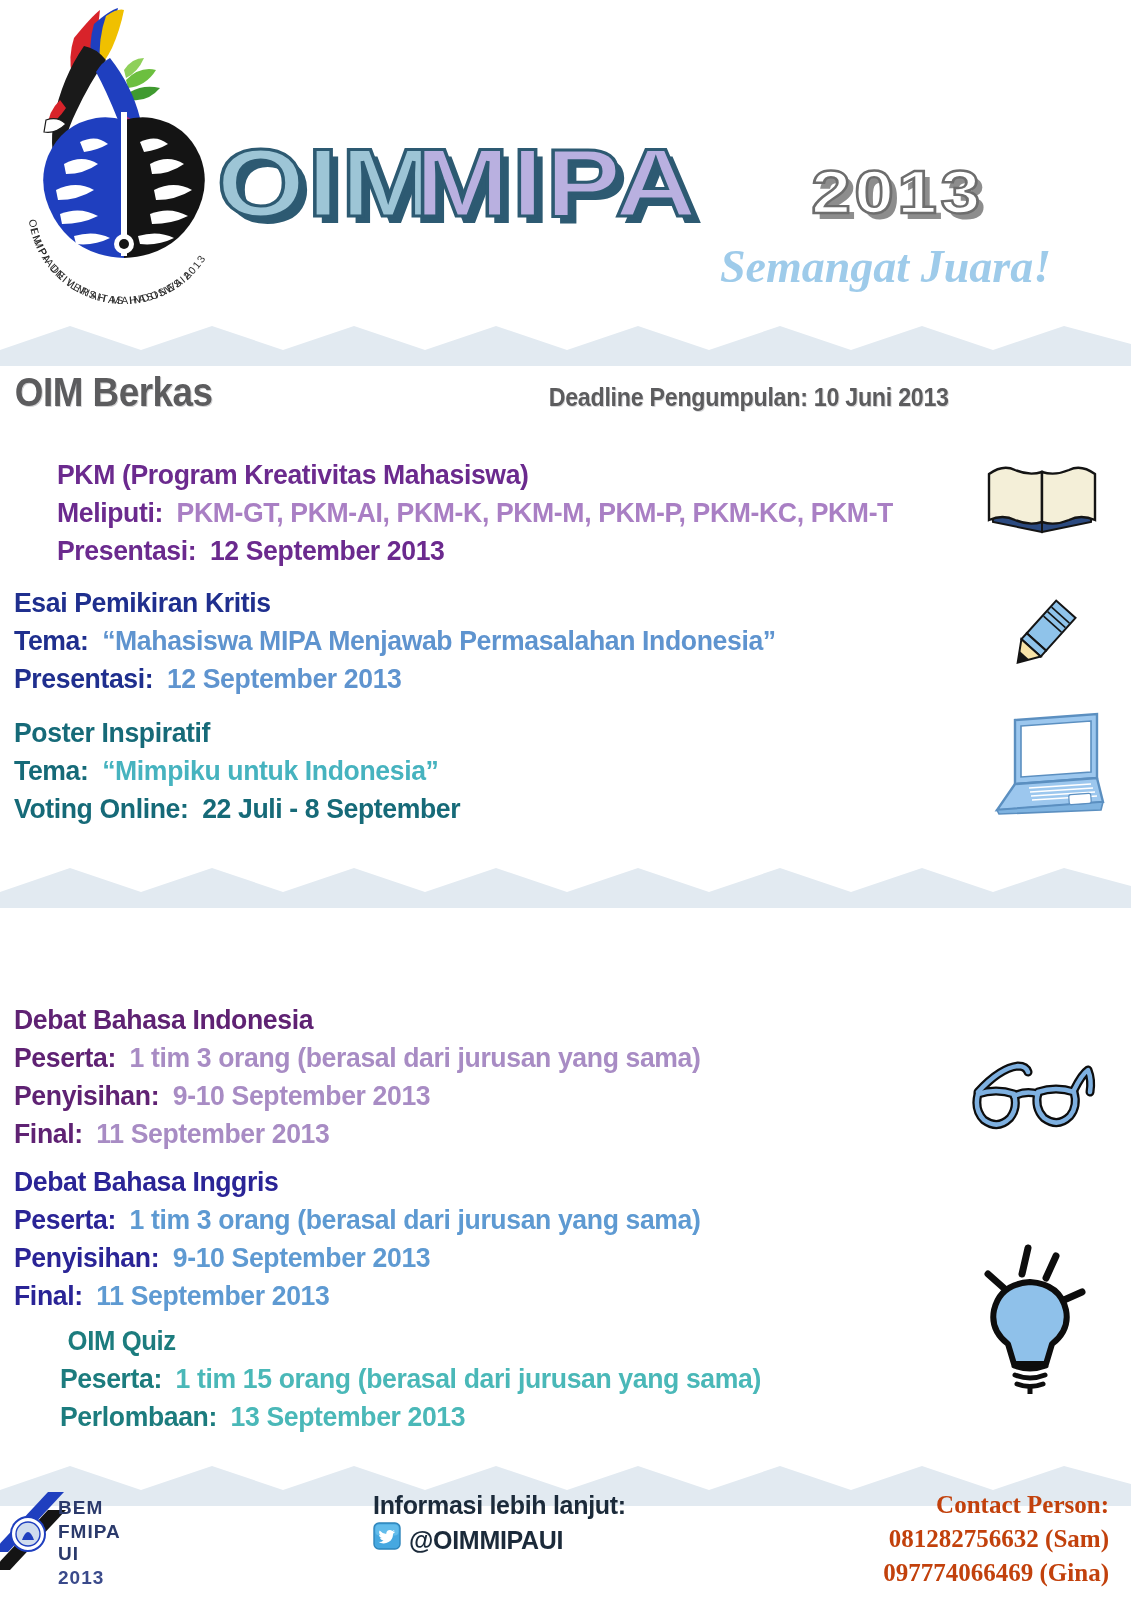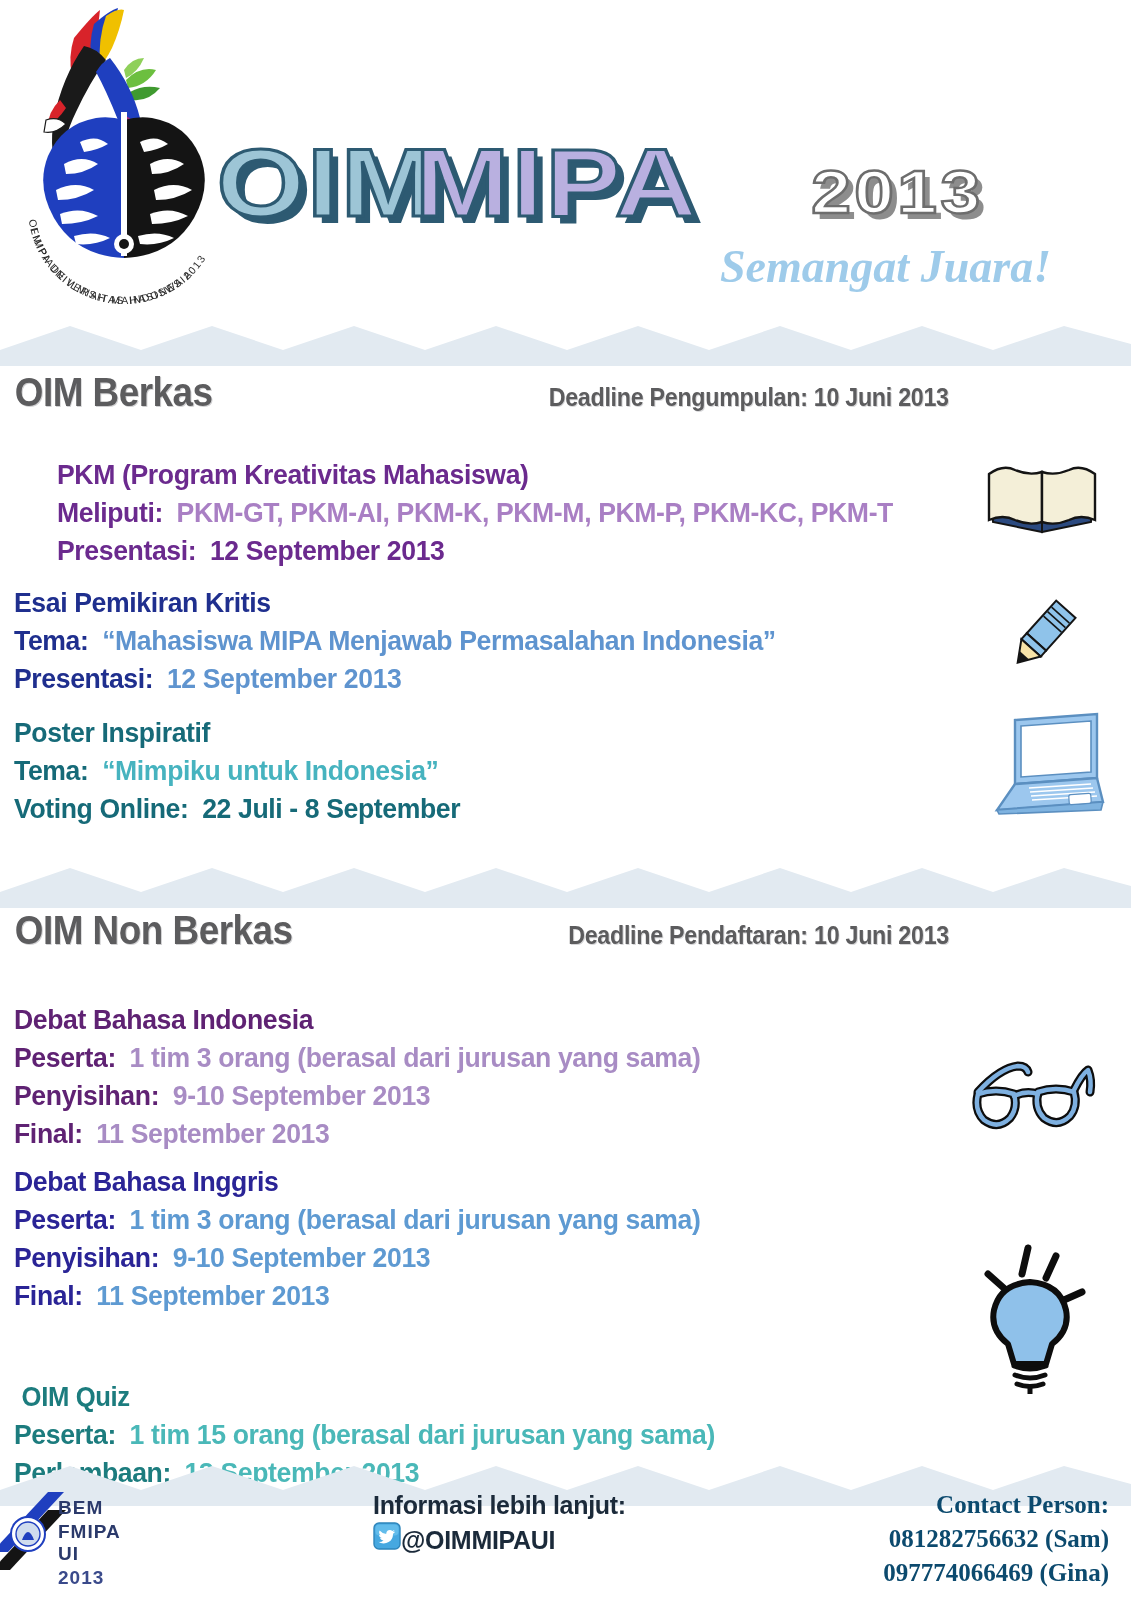--- a/index.html
+++ b/index.html
@@ -65,26 +65,26 @@
 
   
   .footer{position:absolute;left:0;top:1478px;width:1131px;height:122px;}
   .bem-logo{position:absolute;left:0;top:8px;width:150px;height:110px;font-weight:bold;}
   .info{position:absolute;left:373px;top:10px;}
   .info-line{
     font-family:"Liberation Sans", sans-serif;
     font-weight:bold;font-size:25px;line-height:34px;color:#1b2a3a;
     letter-spacing:-0.3px;white-space:nowrap;
   }
-  .tw-row{display:flex;align-items:center;gap:0;}
+  .tw-row{display:flex;align-items:center;gap:8px;}
   .contact{position:absolute;right:22px;top:10px;text-align:right;}
   .contact-line{
     font-family:"Liberation Serif", serif;
     font-weight:bold;font-size:25px;line-height:34px;
-    color:#0c4a6e;letter-spacing:0px;white-space:nowrap;
+    color:#c2410c;letter-spacing:0px;white-space:nowrap;
   }
 </style>
 </head>
 <body>
 
 <div class="poster">
 
   <div class="header">
 
     <div class="logo-wrap">
@@ -248,24 +248,20 @@
       <rect x="84" y="82" width="22" height="10" rx="2" fill="#ffffff" stroke="#5b8fc0" stroke-width="1.2" transform="rotate(-4 95 87)"></rect>
     </svg>
   </div>
 
   <div class="zig" style="top:862px;">
     <svg width="1131" height="46" viewBox="0 0 1131 46" preserveAspectRatio="none">
       <path d="M0,30 L70,6 L141,30 L212,6 L283,30 L354,6 L425,30 L496,6 L567,30 L638,6 L709,30 L780,6 L851,30 L922,6 L993,30 L1064,6 L1131,24 L1131,46 L0,46 Z" fill="#e2eaf1"></path>
     </svg>
   </div>
 
-  <div class="sec-head" style="top:908px;">
-    <div class="sec-title">OIM Non Berkas</div>
-    <div class="sec-deadline">Deadline Pendaftaran: 10 Juni 2013</div>
-  </div>
 
   <div class="block" style="top:958px;margin-top:43px;">
     <div class="blk-line blk-title" style="color:#5f2273">Debat Bahasa Indonesia</div>
     <div class="blk-line blk-row">
       <span style="color: rgb(95, 34, 115); margin-right: 7px;">Peserta:</span>
       <span class="val" style="color:#a88cc4">1 tim 3 orang (berasal dari jurusan yang sama)</span>
     </div>
     <div class="blk-line blk-row">
       <span style="color: rgb(95, 34, 115); margin-right: 7px;">Penyisihan:</span>
       <span class="val" style="color:#a88cc4">9-10 September 2013</span>
@@ -285,21 +281,21 @@
     <div class="blk-line blk-row">
       <span style="color: rgb(42, 36, 150); margin-right: 7px;">Penyisihan:</span>
       <span class="val" style="color:#5e9ad2">9-10 September 2013</span>
     </div>
     <div class="blk-line blk-row">
       <span style="color: rgb(42, 36, 150); margin-right: 7px;">Final:</span>
       <span class="val" style="color:#5e9ad2">11 September 2013</span>
     </div>
   </div>
 
-  <div class="block" style="top:1378px;">
+  <div class="block" style="top:1322px;margin-left:46px;">
     <div class="blk-line blk-title small" style="color:#1c7c7e;padding-left:8px;">OIM Quiz</div>
     <div class="blk-line blk-row">
       <span style="color: rgb(28, 124, 126); margin-right: 7px;">Peserta:</span>
       <span class="val" style="color:#4ab8b8">1 tim 15 orang (berasal dari jurusan yang sama)</span>
     </div>
     <div class="blk-line blk-row">
       <span style="color: rgb(28, 124, 126); margin-right: 7px;">Perlombaan:</span>
       <span class="val" style="color:#4ab8b8">13 September 2013</span>
     </div>
   </div>

